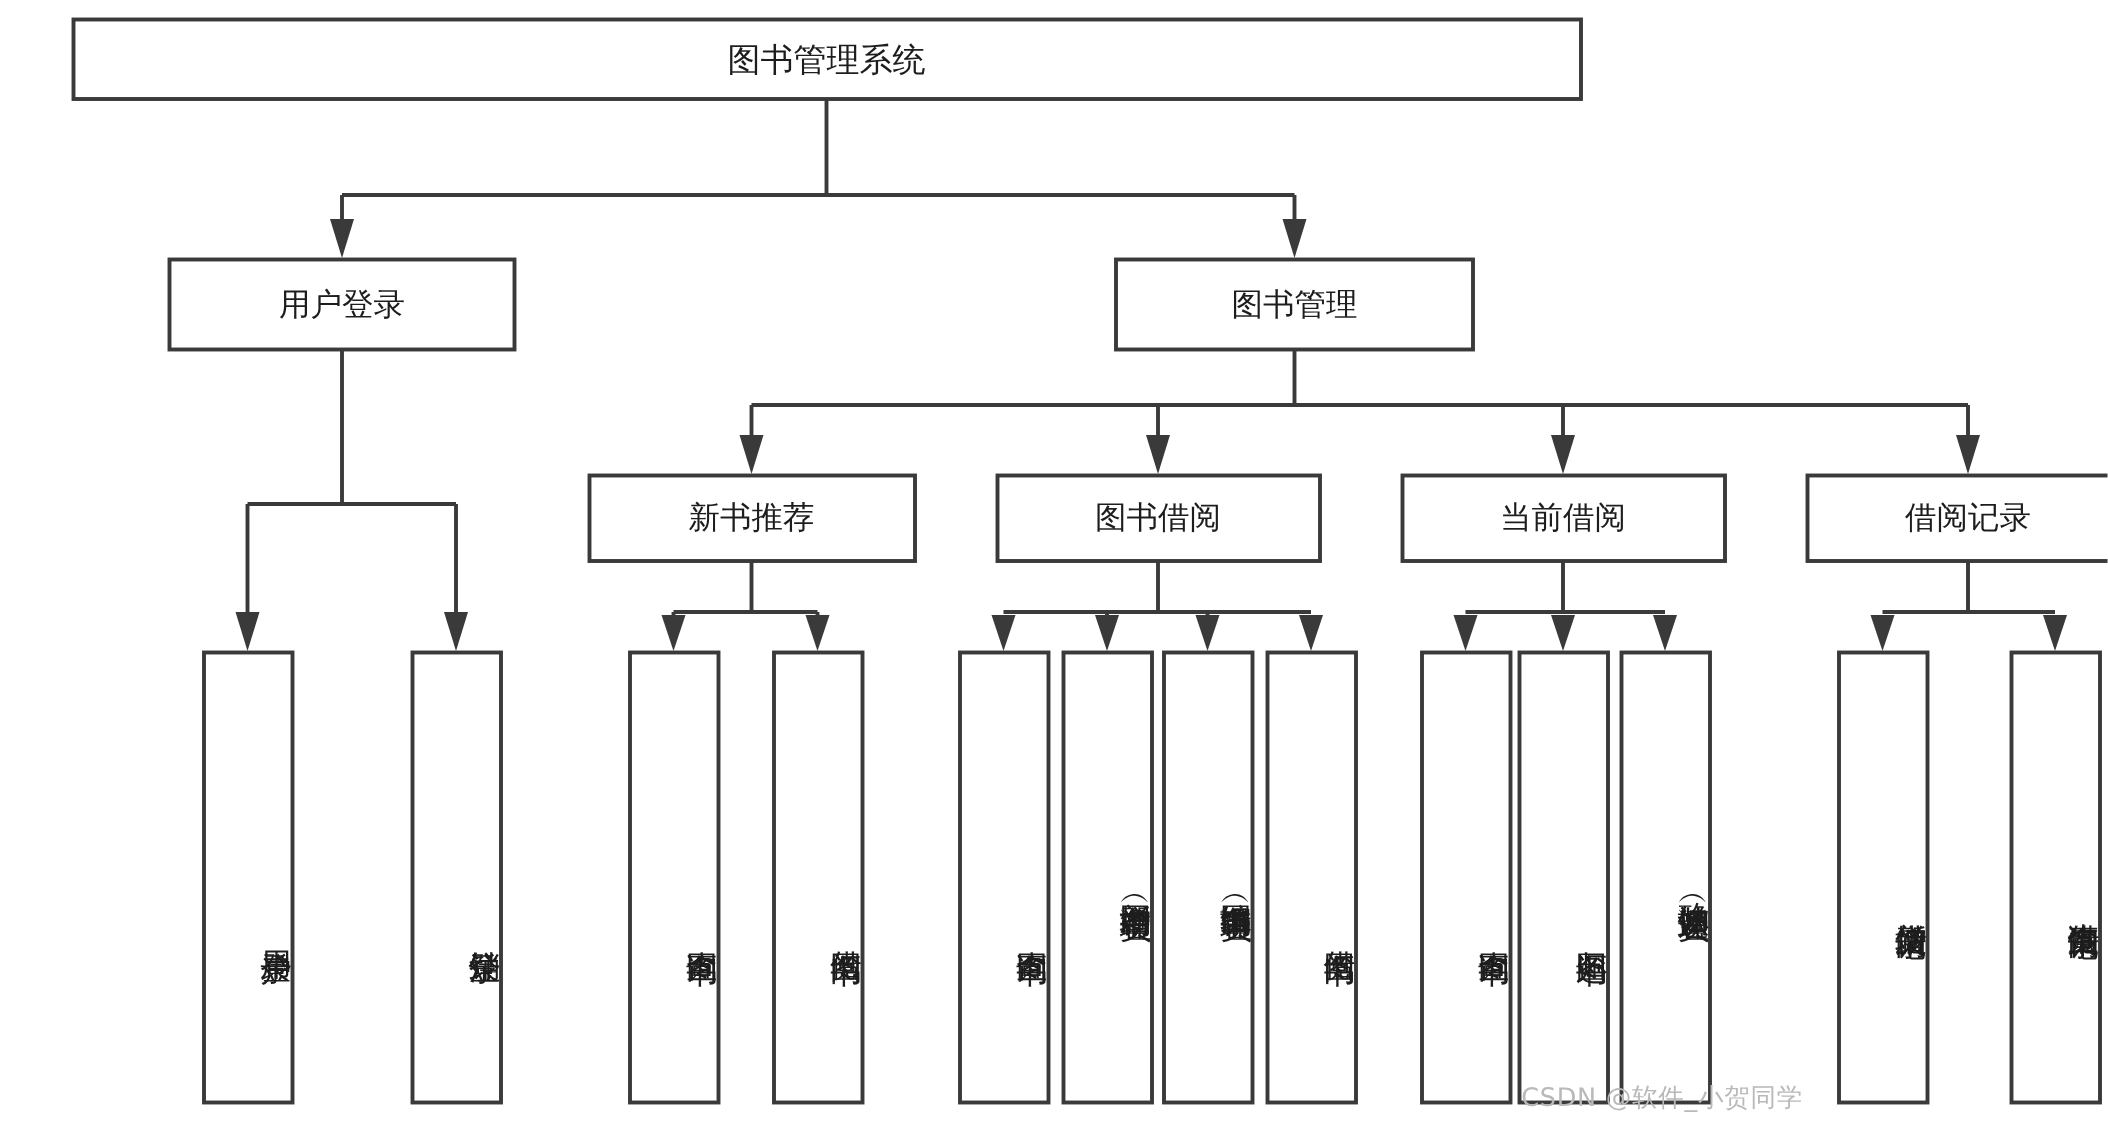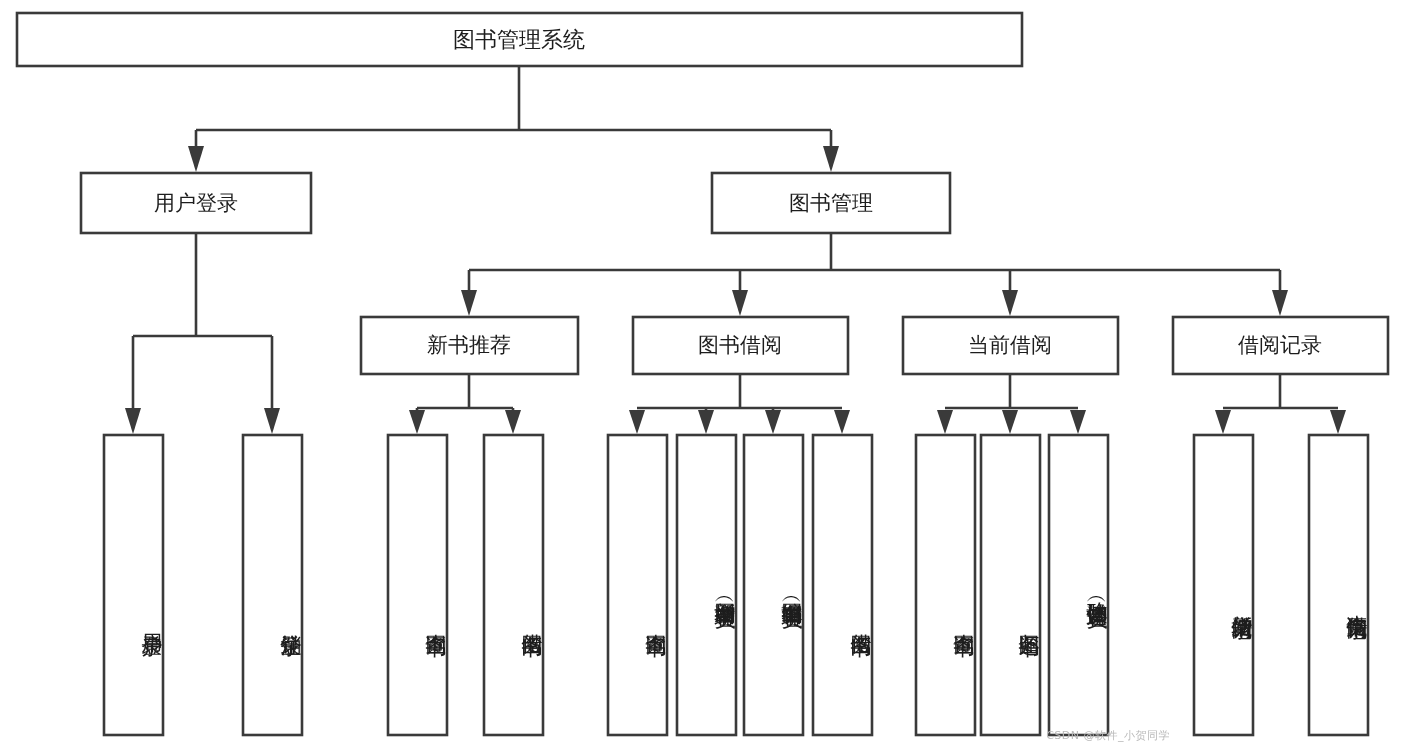--- a/index.html
+++ b/index.html
@@ -11,20 +11,21 @@
     width: 1405px;
     height: 747px;
     font-family: "DejaVu Sans", "Liberation Sans", sans-serif;
     overflow: hidden;
   }
   #diagram-root {
     position: relative;
     width: 1178px;
     height: 747px;
     background: #ffffff;
+    margin-left: 32px;
   }
   svg.diagram {
     position: absolute;
     top: 0;
     left: 0;
     width: 1405px;
     height: 747px;
     display: block;
   }
   .node-box {
@@ -65,21 +66,21 @@
     align-items: flex-start;
     justify-content: center;
     white-space: nowrap;
     pointer-events: none;
   }
   .watermark {
     position: absolute;
     right: 8px;
     bottom: 4px;
     font-family: "DejaVu Sans", "Liberation Sans", sans-serif;
-    font-size: 11px;
+    font-size: 17px;
     color: #b9b9b9;
     white-space: nowrap;
     letter-spacing: 0.5px;
   }
 </style>
 </head>
 <body>
 
 <div id="diagram-root">
 

